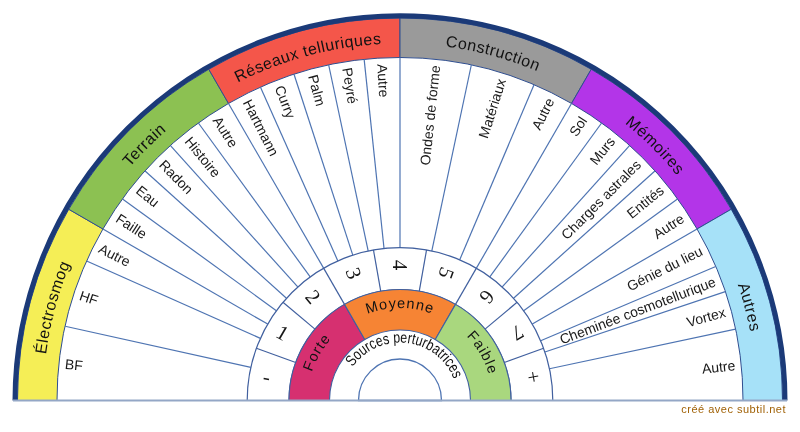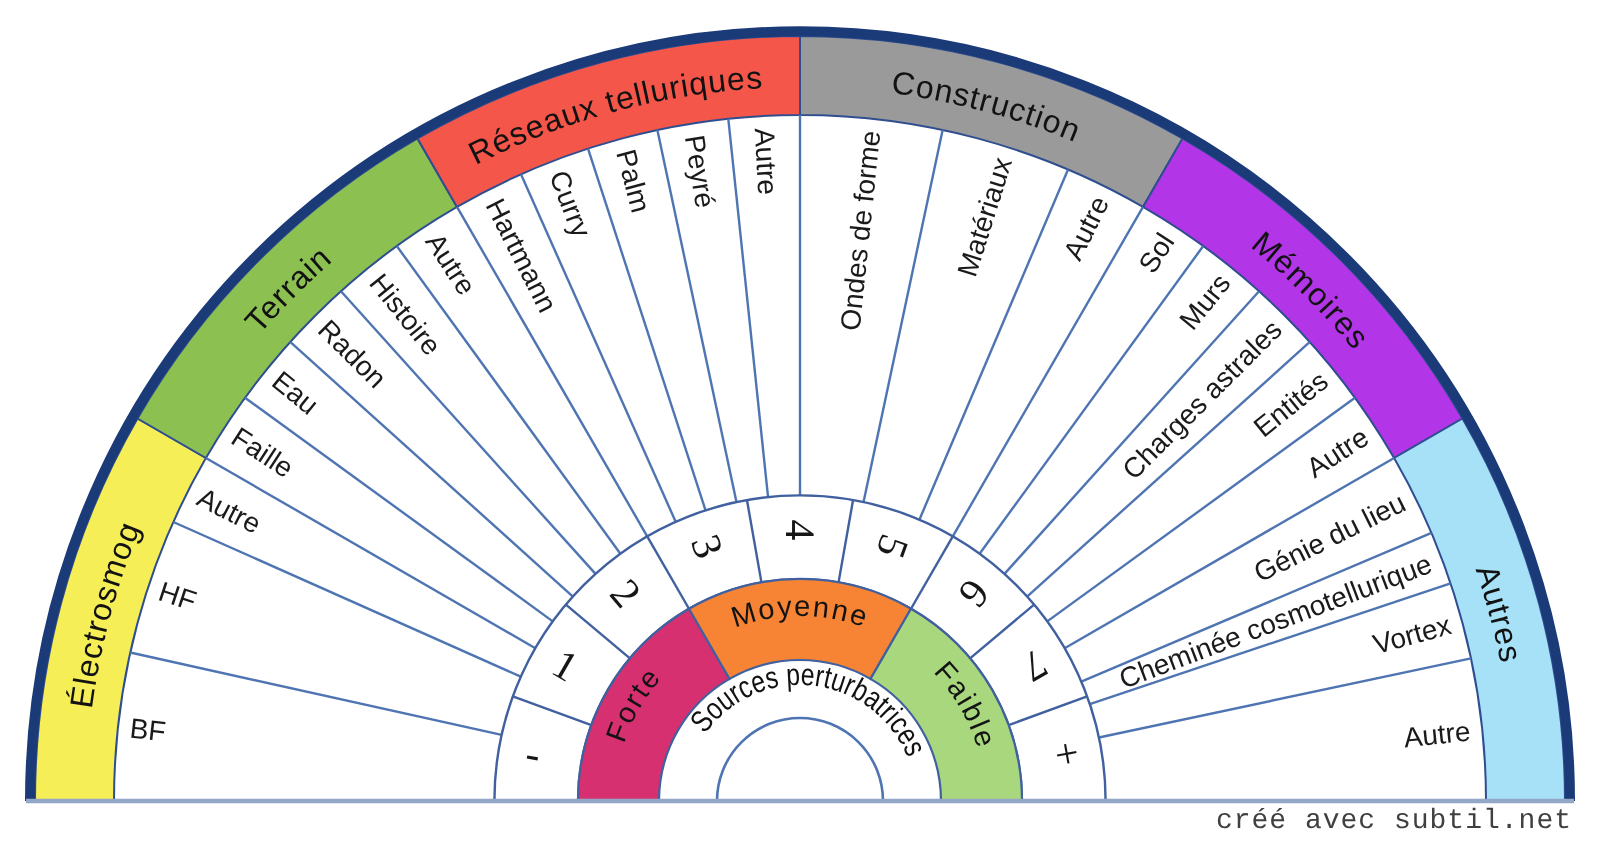--- a/index.html
+++ b/index.html
@@ -1,20 +1,20 @@
 <!DOCTYPE html>
 <html><head>
 <meta charset="utf-8">
 <style>
   html,body{margin:0;padding:0;background:#ffffff;}
   .stage{position:relative;width:800px;height:432px;background:#ffffff;overflow:hidden;
          font-family:"Liberation Sans",sans-serif;}
   svg{position:absolute;left:0;top:0;}
-  .watermark{position:absolute;top:403px;right:14px;font-size:14px;color:#404040;
-             font-family:Liberation Mono, monospace;letter-spacing:0.5px;}
+  .watermark{position:absolute;top:403px;right:14px;font-size:11px;color:#a16207;
+             font-family:Liberation Sans, sans-serif;letter-spacing:0.5px;}
 </style>
 </head>
 <body>
 
 <div class="stage">
   <svg width="800" height="432" viewBox="0 0 800 432" xmlns="http://www.w3.org/2000/svg">
       <defs>
         <path id="catTextPath" d="M 43.00 400.50 A 357 357 0 0 1 757.00 400.50" fill="none"></path>
         <path id="strTextPath" d="M 307.50 400.50 A 92.5 92.5 0 0 1 492.50 400.50" fill="none"></path>
         <path id="titleTextPath" d="M 342.00 400.50 A 58 58 0 0 1 458.00 400.50" fill="none"></path>

